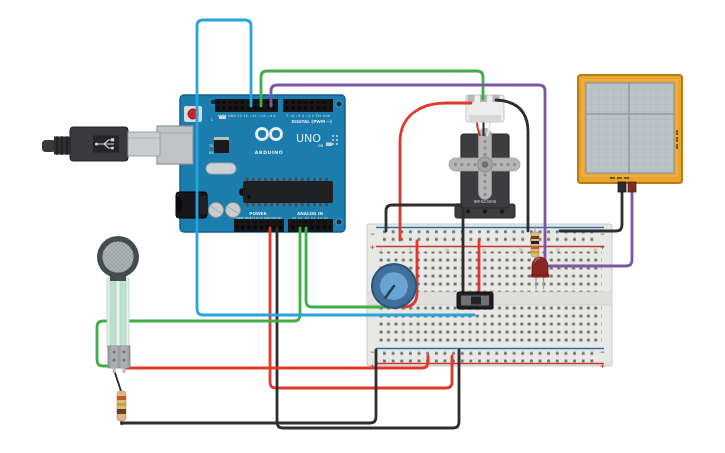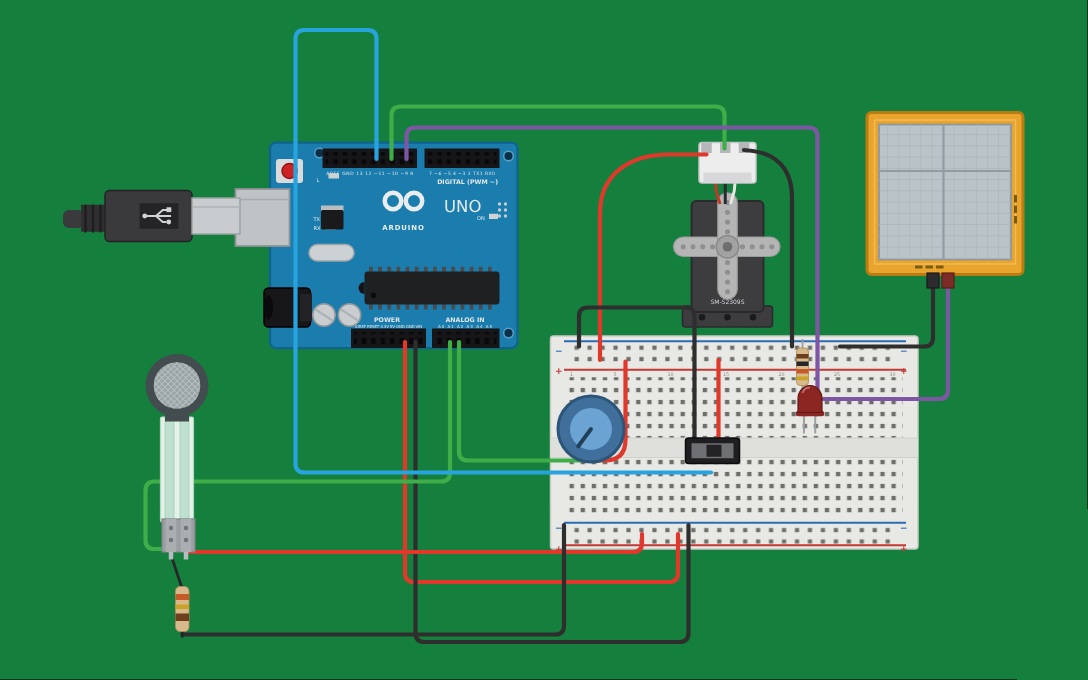--- a/index.html
+++ b/index.html
@@ -1,16 +1,16 @@
 <!DOCTYPE html>
 <html><head>
 <meta charset="utf-8">
 <style>
   html,body{margin:0;padding:0;background:#000;}
-  .stage{position:relative;width:725px;height:453px;background:#15803d;overflow:hidden;
+  .stage{position:relative;width:725px;height:453px;background:#ffffff;overflow:hidden;
          font-family:"DejaVu Sans",sans-serif;}
   svg{position:absolute;left:0;top:0;}
   text{font-family:"DejaVu Sans",sans-serif;}
 </style>
 </head>
 <body>
 
 <div class="stage">
 <svg width="725" height="453" viewBox="0 0 725 453">
   <defs>

